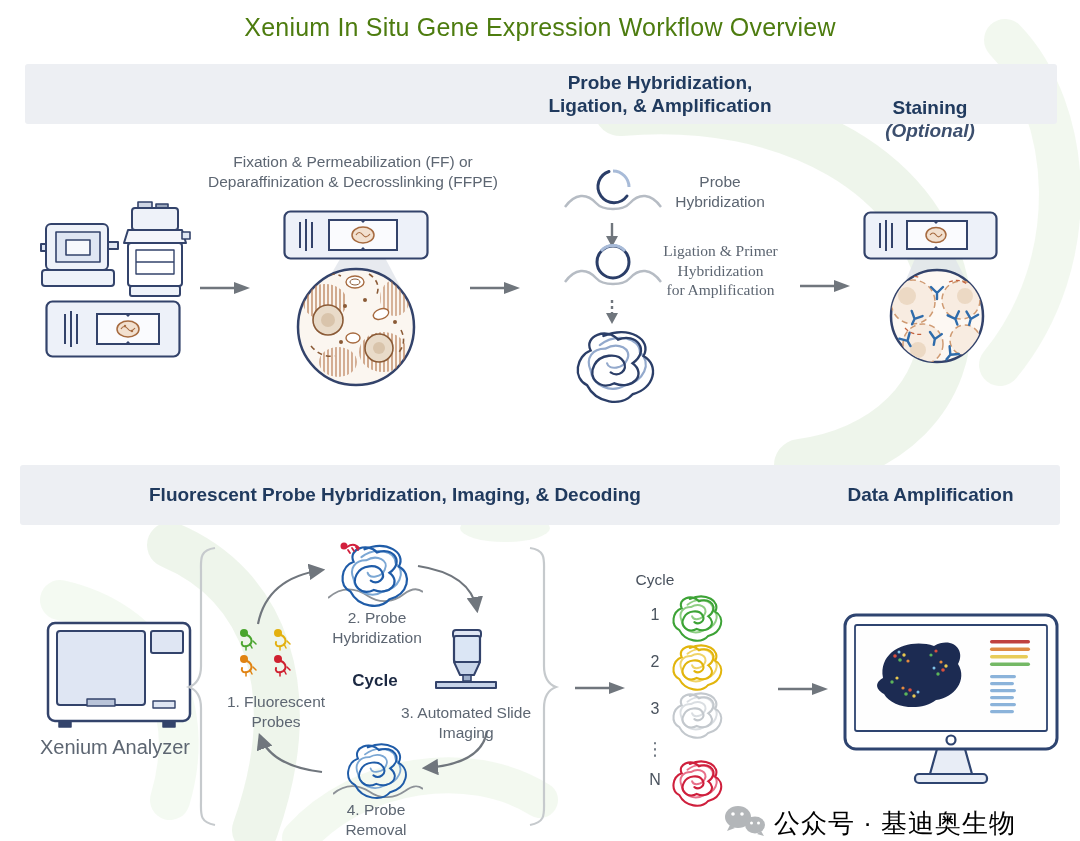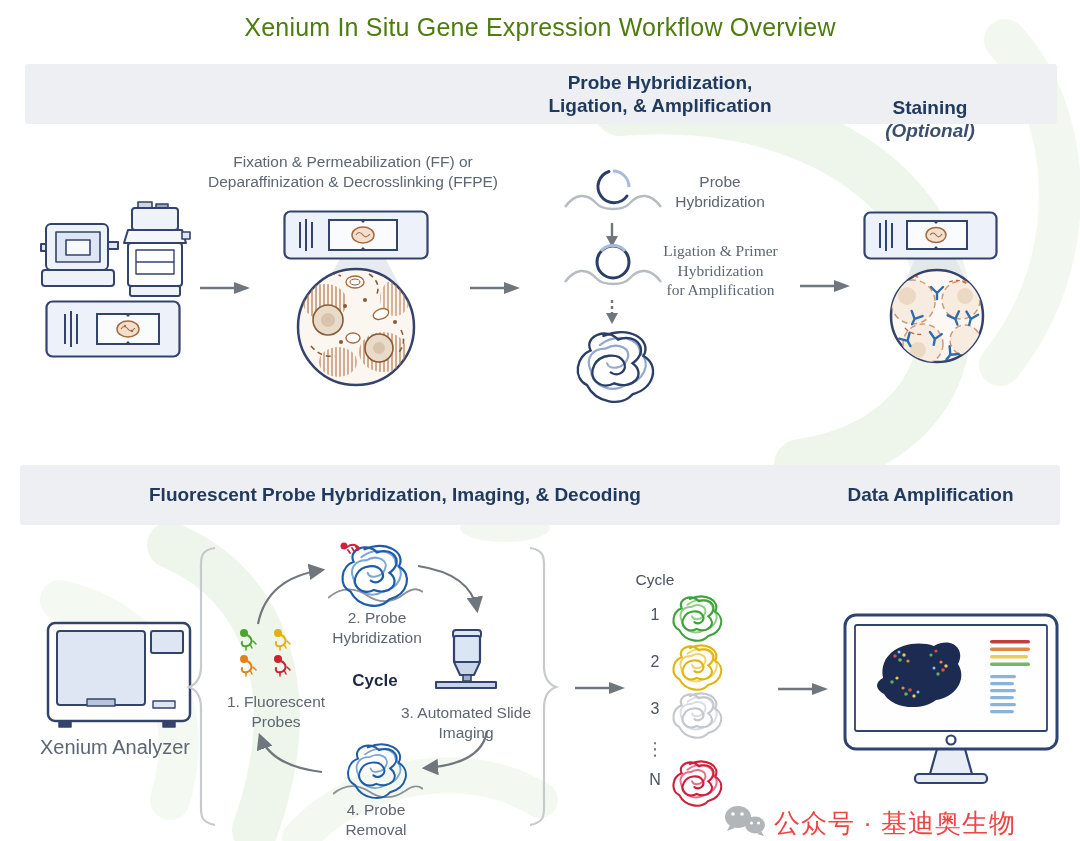--- a/index.html
+++ b/index.html
@@ -10,21 +10,21 @@
          font-size:25px;font-weight:normal;color:#4d7c0f;letter-spacing:.2px;}
   .band{position:absolute;background:#edeff3;border-radius:3px;}
   .hdr{position:absolute;color:#203a5e;font-weight:bold;font-size:19px;line-height:1.22;
        text-align:center;white-space:pre-line;}
   .hdr .sub{font-weight:bold;font-style:italic;color:#3c4f6e;display:block;}
   .lbl{position:absolute;color:#5d6672;font-size:15.5px;line-height:1.26;text-align:center;
        white-space:pre-line;}
   .cyc-ctr{position:absolute;color:#1c2942;font-weight:bold;font-size:17px;text-align:center;}
   .colhdr{position:absolute;color:#49525e;font-size:15.5px;text-align:center;}
   .rownum{position:absolute;color:#4a535e;font-size:16px;text-align:center;}
-  .wm-text{position:absolute;color:#ef4444;font-size:26px;letter-spacing:1px;white-space:nowrap;}
+  .wm-text{position:absolute;color:#000000;font-size:26px;letter-spacing:1px;white-space:nowrap;}
   svg{display:block;}
 </style>
 </head>
 <body>
 
 <div id="canvas">
 
   <svg class="abs" style="left:0;top:0;" width="1080" height="841" viewBox="0 0 1080 841">
     <g fill="none" stroke="#e2efdd" stroke-linecap="round">
       <path d="M620,110 C790,95 930,175 945,300 C955,400 880,455 800,465" stroke-width="52" opacity="0.6"></path>

